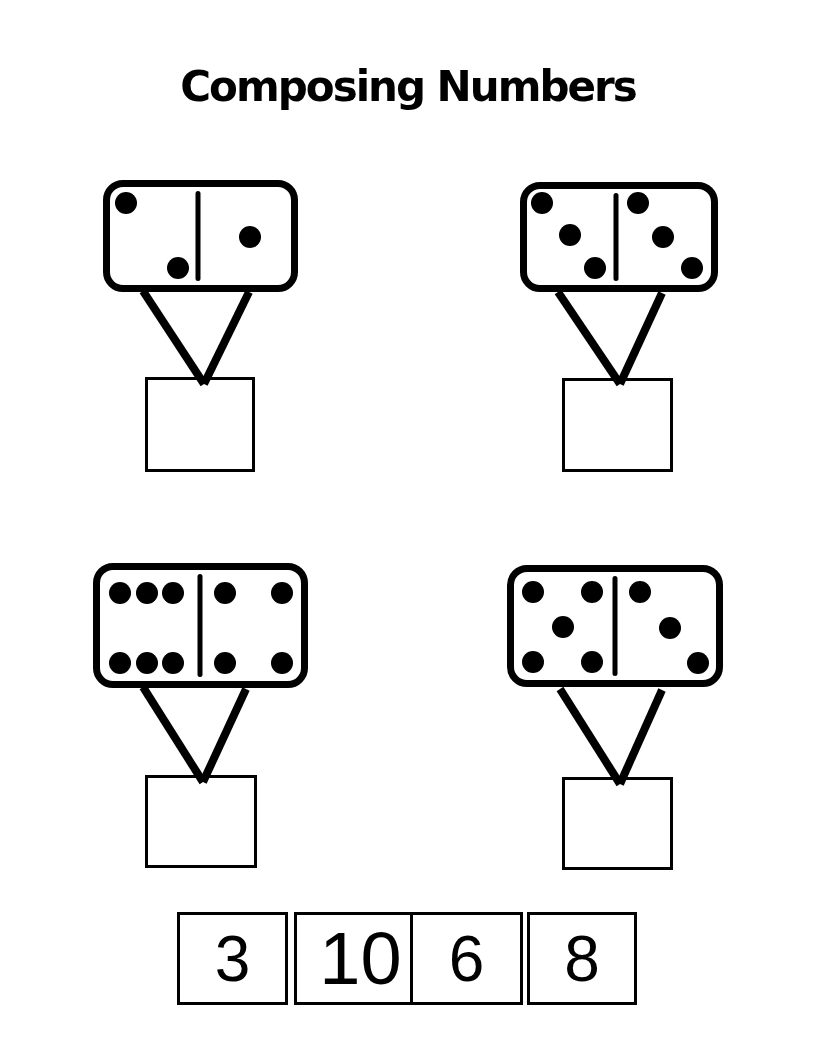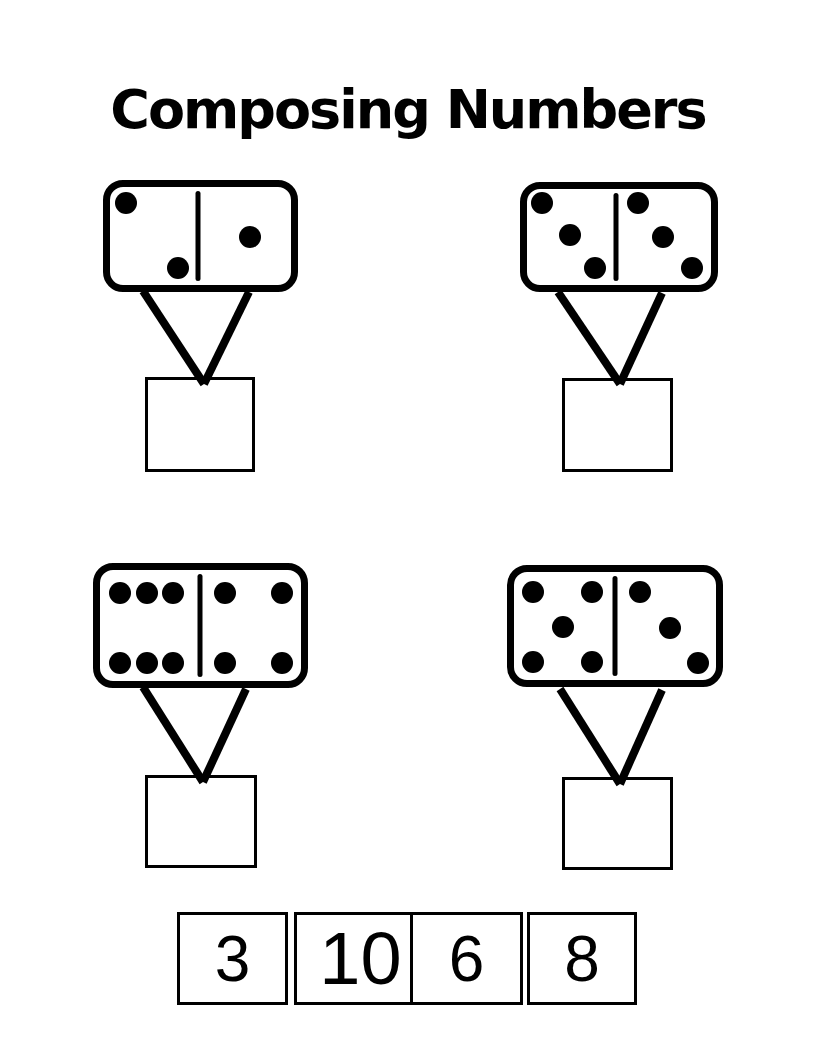--- a/index.html
+++ b/index.html
@@ -9,25 +9,25 @@
     height: 1056px;
     background: #ffffff;
     overflow: hidden;
     font-family: "Liberation Sans", sans-serif;
     color: #000;
   }
   .title {
     position: absolute;
     left: 0; right: 0;
     top: 62px;
-    margin: 16px;
+    margin: 0;
     text-align: center;
     font-family: "DejaVu Sans", sans-serif;
     font-weight: 700;
-    font-size: 54px;
+    font-size: 42px;
     letter-spacing: -2px;
     color: #000;
   }
   .domino {
     position: absolute;
     box-sizing: border-box;
     border: 7px solid #000;
     border-radius: 20px;
     background: #fff;
   }

